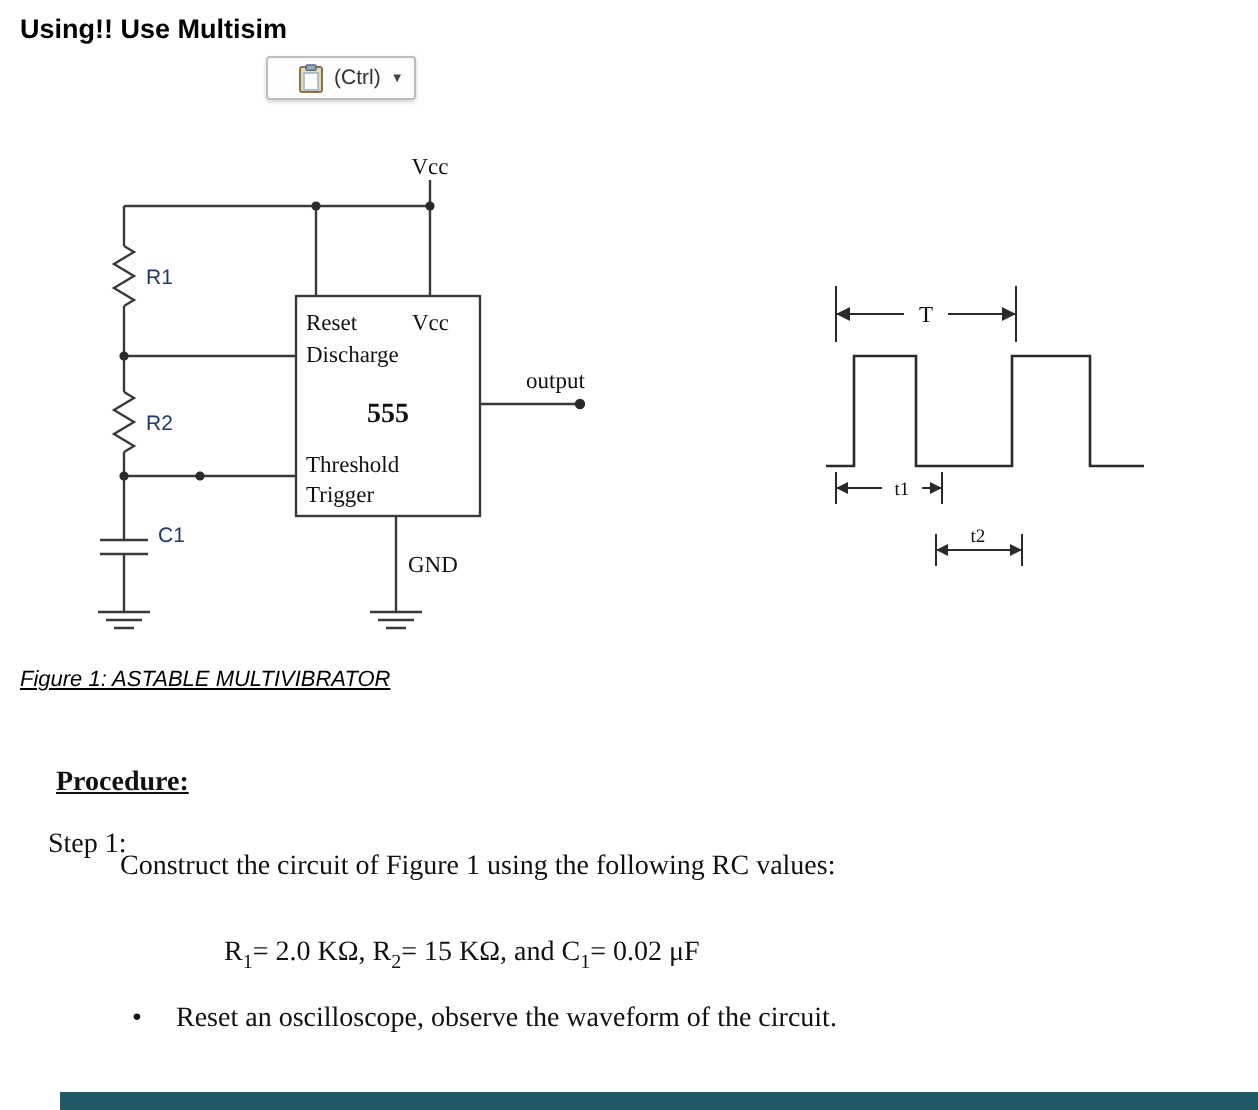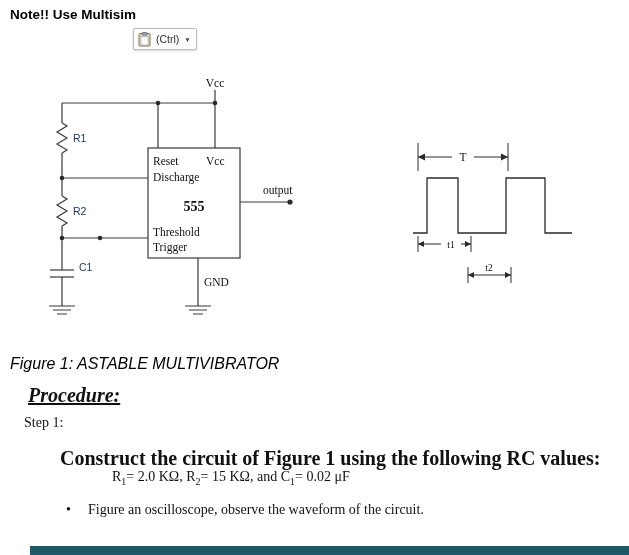--- a/index.html
+++ b/index.html
@@ -6,63 +6,63 @@
   .page {
     position:relative; width:629px; height:555px; background:#ffffff;
     font-family:"Liberation Serif", serif; color:#111; overflow:hidden;
   }
   .note-title {
     position:absolute; left:10px; top:7px;
     font-family:"Liberation Sans", sans-serif; font-weight:bold; font-size:13.5px; color:#000;
   }
   .paste-btn {
     position:absolute; left:133px; top:28px; height:16px;
-    display:flex; align-items:center; gap:4px; padding:2px 5px 2px 4px;
+    display:flex; align-items:center; gap:4px; padding:2px 5px 2px 15px;
     border:1px solid #bdbdbd; background:#fdfdfd; border-radius:2px;
     box-shadow:0 1px 2px rgba(0,0,0,0.18); cursor:pointer;
   }
   .paste-label { font-family:"Liberation Sans", sans-serif; font-size:10.5px; color:#333; }
   .paste-caret { font-family:"Liberation Sans", sans-serif; font-size:6.5px; color:#444; padding-left:1px; }
   .circuit-svg { position:absolute; left:20px; top:78px; }
   .wave-svg { position:absolute; left:405px; top:135px; }
   .wire { stroke:#3a3a3a; stroke-width:1.2; fill:none; }
   .chip-rect { stroke:#3a3a3a; stroke-width:1.2; fill:#ffffff; }
   .dot { fill:#2a2a2a; }
   .ser { font-family:"Liberation Serif", serif; font-size:11.5px; fill:#111; }
   .chipname { font-family:"Liberation Serif", serif; font-size:14px; font-weight:bold; fill:#111; }
   .comp { font-family:"Liberation Sans", sans-serif; font-size:10.5px; fill:#1f3864; }
   .wv { stroke:#2a2a2a; stroke-width:1.3; fill:none; }
   .mk { stroke:#2a2a2a; stroke-width:1; fill:none; }
   .ah { fill:#2a2a2a; stroke:none; }
   .wtext { font-family:"Liberation Serif", serif; font-size:11.5px; fill:#111; }
   .wtext-sm { font-family:"Liberation Serif", serif; font-size:9.5px; fill:#111; }
   .caption {
-    position:absolute; left:10px; top:355px;
-    font-family:"Liberation Sans", sans-serif; font-style:italic; font-size:16px; color:#000;
+    position:absolute; left:10px; top:334px;
+    font-family:"Liberation Sans", sans-serif; font-style:italic; font-size:11px; color:#000;text-decoration:underline;
   }
   .proc-heading {
     position:absolute; left:28px; top:384px;
-    font-weight:bold; text-decoration:underline; font-size:20px;font-style:italic;
+    font-weight:bold; text-decoration:underline; font-size:14px;
   }
   .step-label { position:absolute; left:24px; top:415px; font-size:14px; }
-  .step-text { position:absolute; left:60px; top:447px; font-size:20px;font-weight:bold; }
+  .step-text { position:absolute; left:60px; top:426px; font-size:14px; }
   .rc-values { position:absolute; left:112px; top:469px; font-size:14px; }
   .rc-values sub { font-size:10px; }
   .bullet-line { position:absolute; left:66px; top:502px; font-size:14px; display:flex; }
   .bullet-glyph { width:22px; }
   .bottom-bar {
     position:absolute; left:30px; right:0; bottom:0; height:9px; background:#215868;
   }
 </style>
 </head>
 <body>
 
 <div class="page">
 
-  <div class="note-title">Note!! Use Multisim</div>
+  <div class="note-title">Using!! Use Multisim</div>
 
   <div class="paste-btn">
     <svg width="14" height="15" viewBox="0 0 14 15">
       <rect x="1" y="1.5" width="11" height="12.5" rx="1" fill="#e8d9b5" stroke="#8a7347" stroke-width="1"></rect>
       <rect x="4" y="0.5" width="5" height="2.6" rx="0.6" fill="#9aa7b8" stroke="#5d6b7d" stroke-width="0.8"></rect>
       <rect x="3" y="4.5" width="7" height="8.5" fill="#ffffff" stroke="#9db3cf" stroke-width="0.8"></rect>
     </svg>
     <span class="paste-label">(Ctrl)</span>
     <span class="paste-caret">▼</span>
   </div>
@@ -144,18 +144,18 @@
   <div class="step-label">Step 1:</div>
 
   <div class="step-text">Construct the circuit of Figure 1 using the following RC values:</div>
 
   <div class="rc-values">
     <span>R</span><sub>1</sub><span>= 2.0 KΩ, R</span><sub>2</sub><span>= 15 KΩ, and C</span><sub>1</sub><span>= 0.02 μF</span>
   </div>
 
   <div class="bullet-line">
     <span class="bullet-glyph">•</span>
-    <span>Figure an oscilloscope, observe the waveform of the circuit.</span>
+    <span>Reset an oscilloscope, observe the waveform of the circuit.</span>
   </div>
 
   <div class="bottom-bar"></div>
 
 </div>
 
 </body></html>

